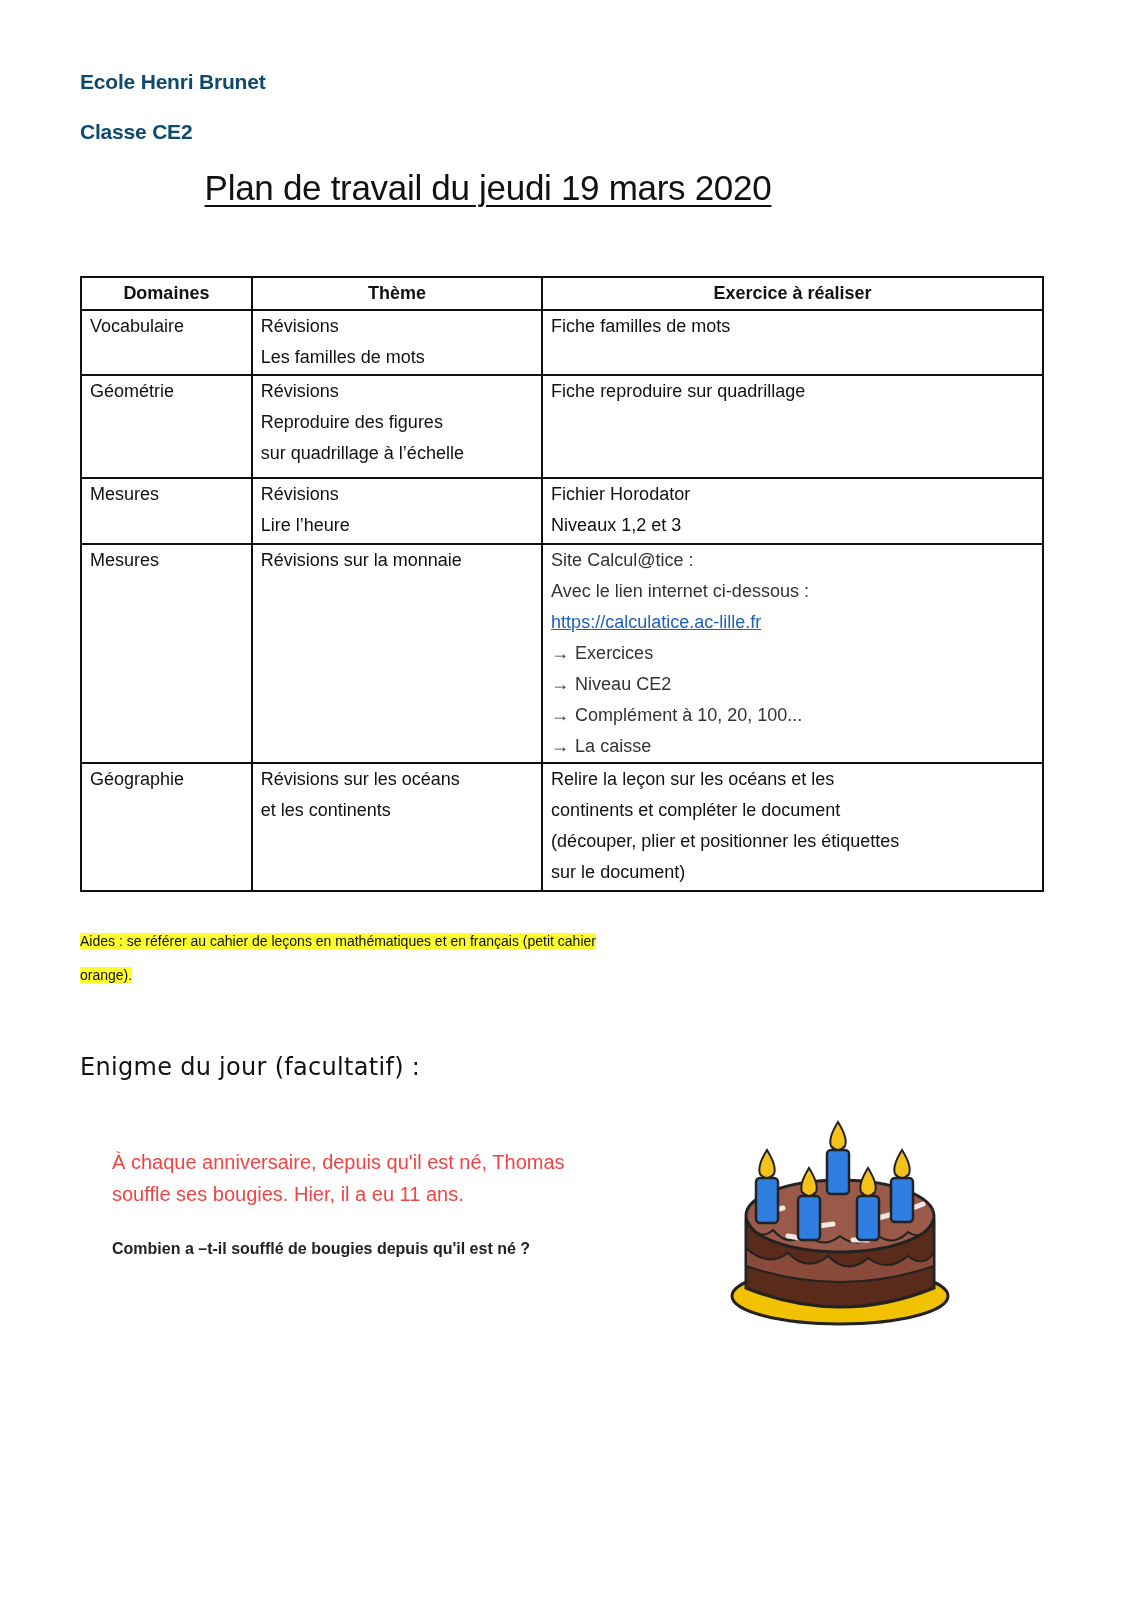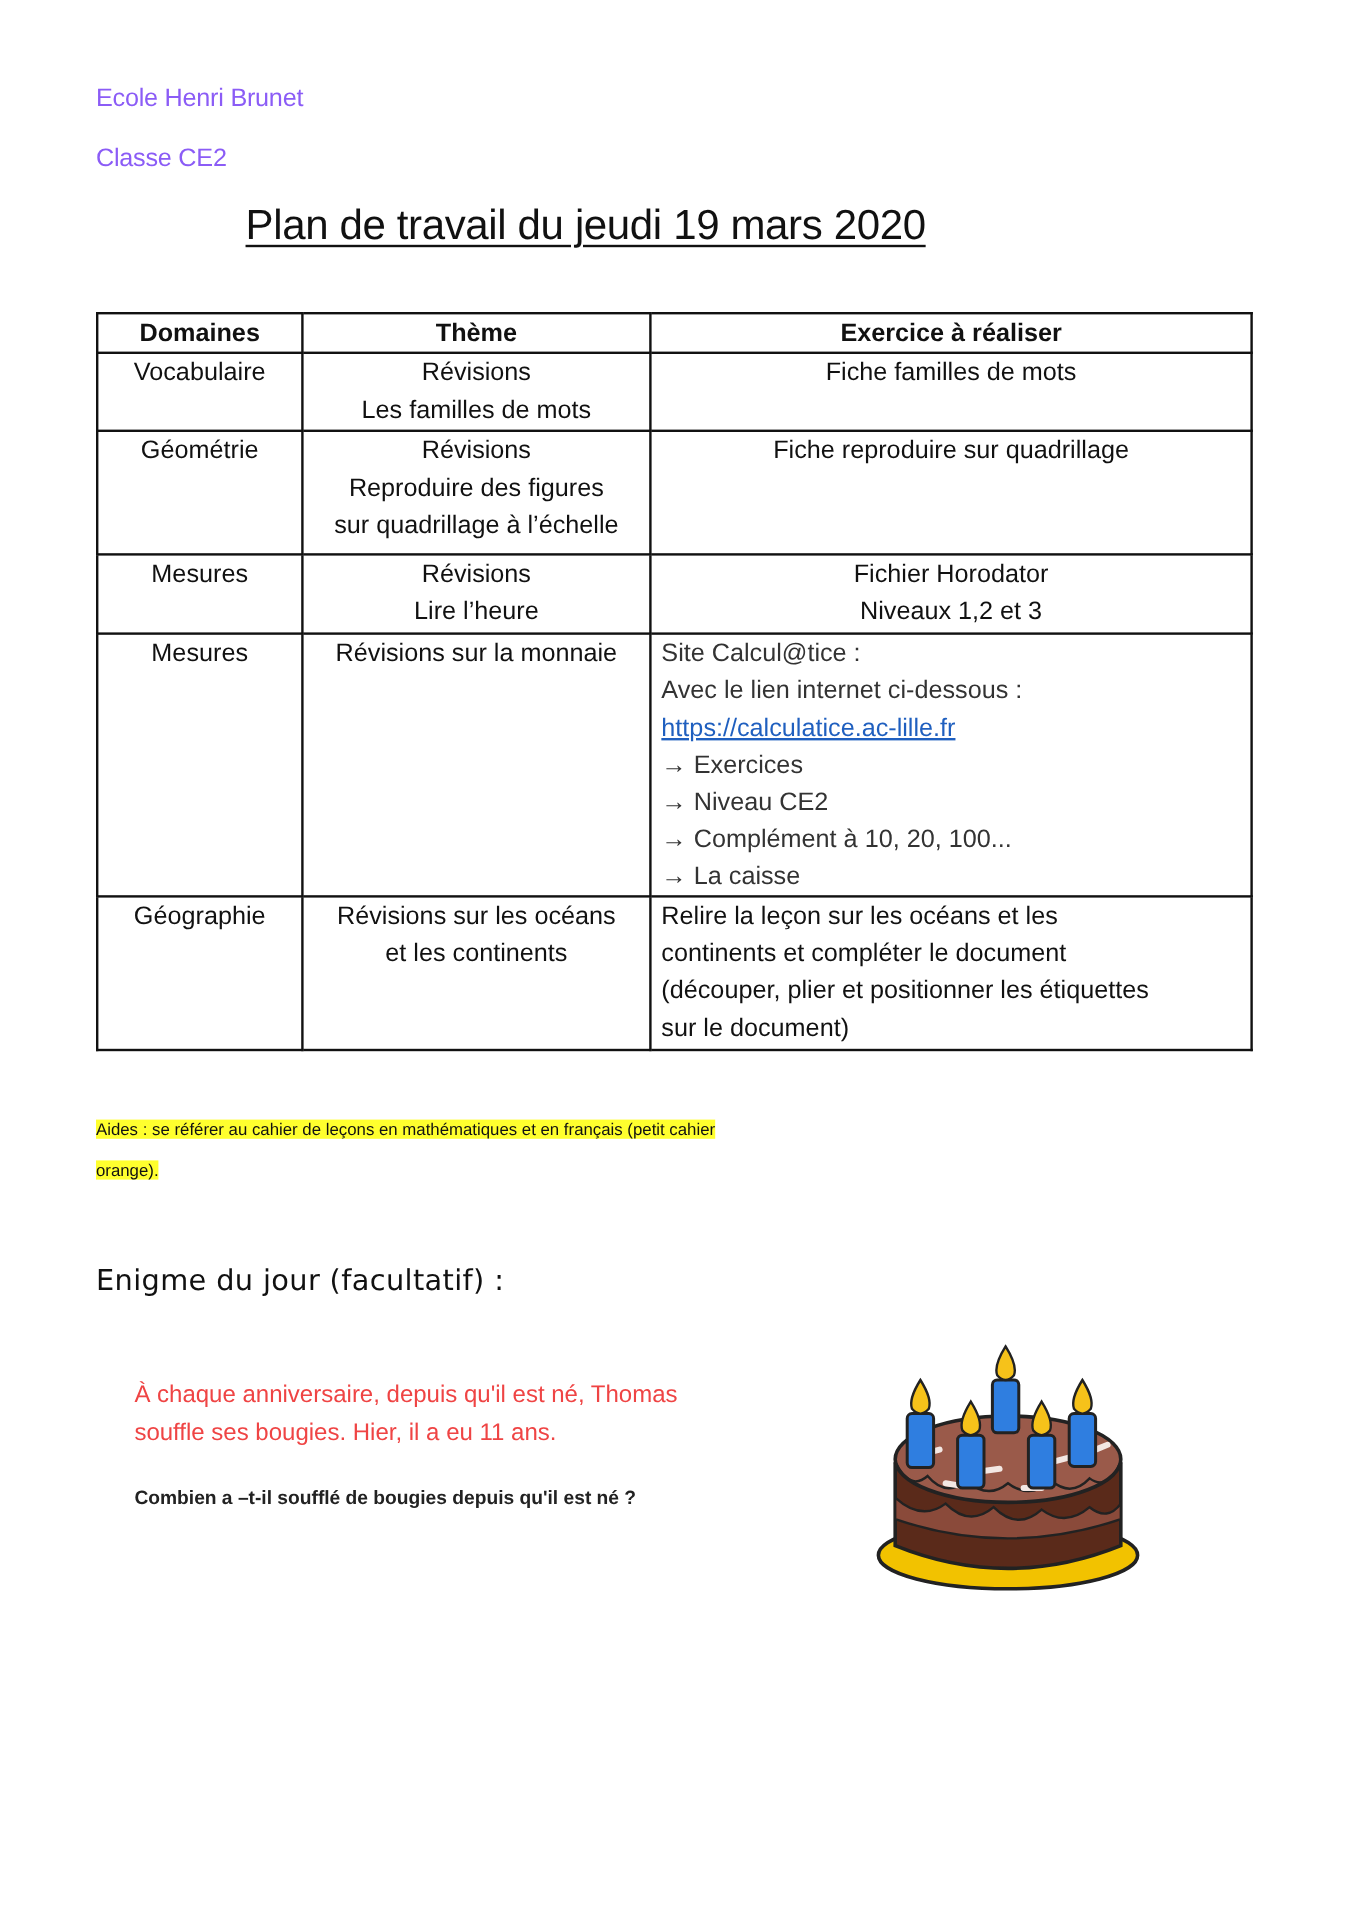--- a/index.html
+++ b/index.html
@@ -1,41 +1,41 @@
 <!DOCTYPE html>
 <html><head>
   <meta charset="utf-8">
   <style>
     html, body { margin: 0; padding: 0; background: #ffffff; }
     body {
       width: 1132px; height: 1600px; position: relative; overflow: hidden;
       font-family: "Liberation Sans", sans-serif; color: #111;
     }
     .abs { position: absolute; }
-    .header-line { font-size: 21px; color: #8b5cf6; letter-spacing: -0.2px; }
+    .header-line { font-size: 21px; color: #0c4a6e; letter-spacing: -0.2px; font-weight: bold; }
     #school { left: 80px; top: 70px; }
     #class { left: 80px; top: 120px; }
     #title {
       left: 0; width: 976px; top: 168px; text-align: center;
       font-size: 35px; text-decoration: underline; text-underline-offset: 5px;
       text-decoration-thickness: 2px; letter-spacing: -0.3px;
     }
     table.plan {
-      position: absolute; left: 80px; top: 260px; width: 964px;
-      border-collapse: collapse; font-size: 21px; color: #111;
+      position: absolute; left: 80px; top: 276px; width: 964px;
+      border-collapse: collapse; font-size: 18px; color: #111;
     }
     table.plan th, table.plan td {
       border: 2px solid #111; vertical-align: top; padding: 0 8px;
       line-height: 31px;
     }
     table.plan th { font-weight: bold; text-align: center; height: 30px; }
     col.c1 { width: 171px; }
     col.c2 { width: 291px; }
     col.c3 { width: 502px; }
-    td.center { text-align: center; }
+    td.center { text-align: left; }
     td.left { text-align: left; padding-left: 10px; }
     .line { display: block; }
     .grey { color: #333; }
     .link { color: #1f5fbf; text-decoration: underline; }
     .arrow { margin-right: 6px; }
     #aides {
       left: 80px; top: 924px; width: 900px; font-size: 14px; line-height: 34px;
     }
     #aides span.hl { background: #ffff2e; }
     #enigme-title {

